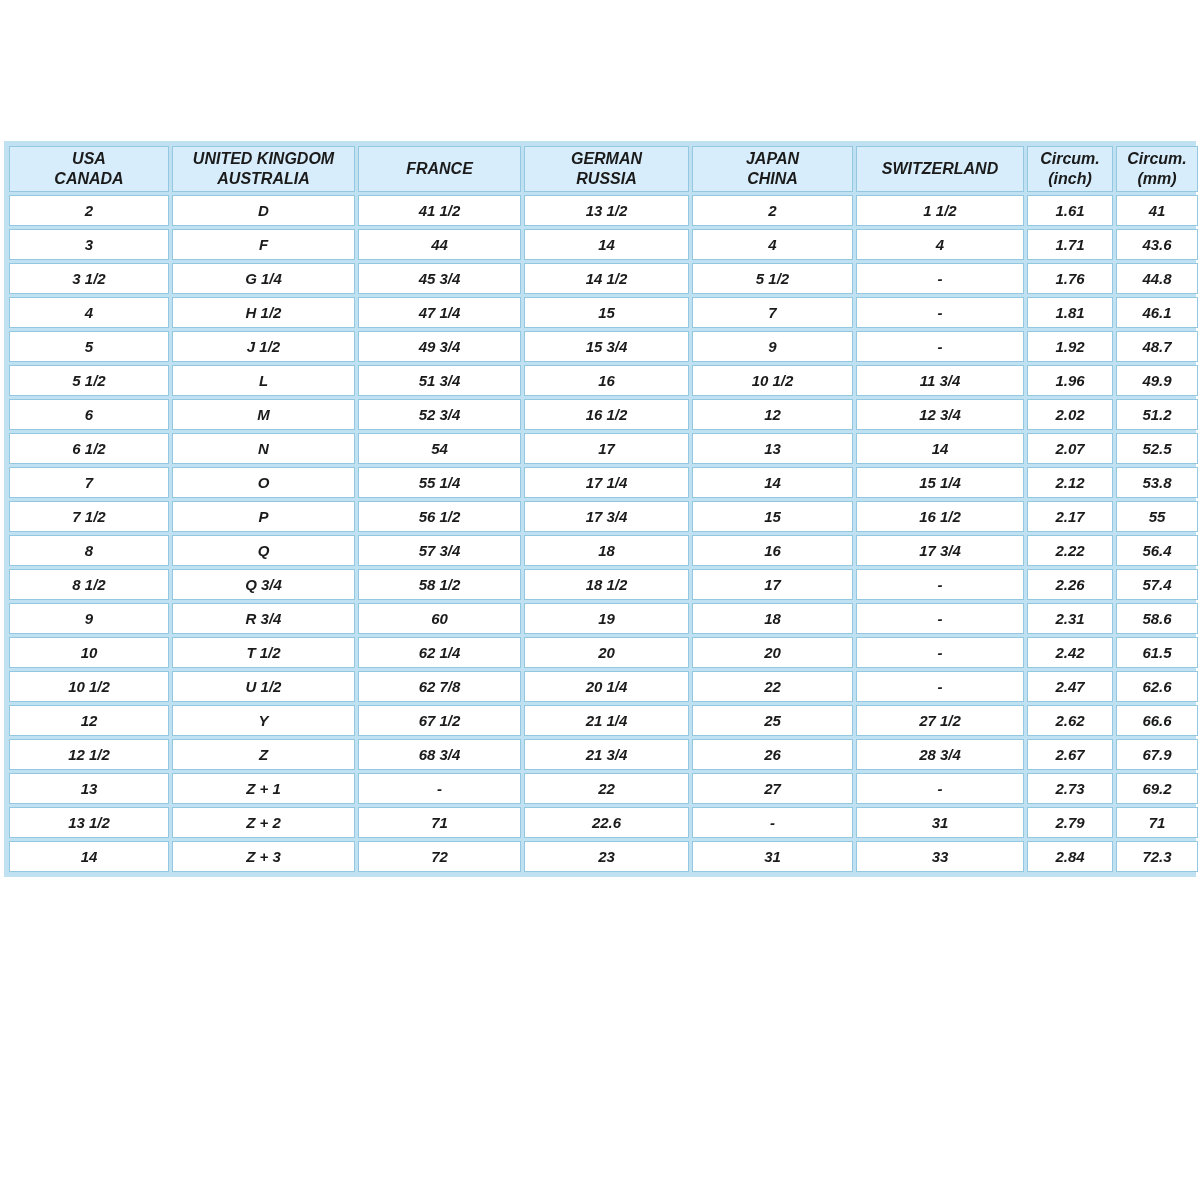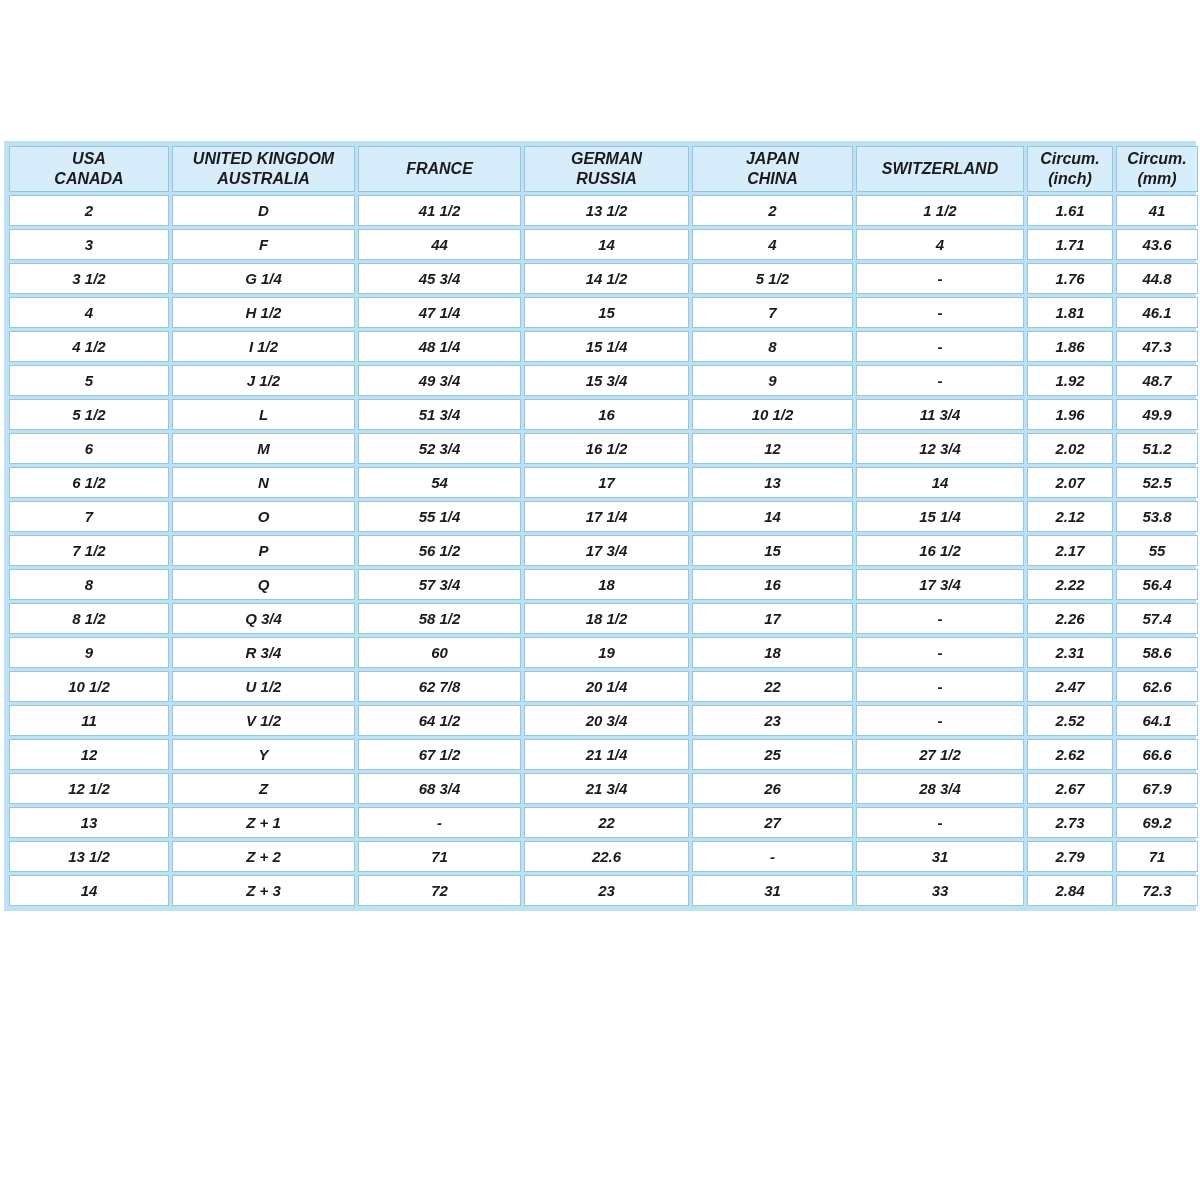--- a/index.html
+++ b/index.html
@@ -147,30 +147,20 @@
             <td>4</td>
             <td>H 1/2</td>
             <td>47 1/4</td>
             <td>15</td>
             <td>7</td>
             <td>-</td>
             <td>1.81</td>
             <td>46.1</td>
           </tr>
           <tr>
-            <td>4 1/2</td>
-            <td>I 1/2</td>
-            <td>48 1/4</td>
-            <td>15 1/4</td>
-            <td>8</td>
-            <td>-</td>
-            <td>1.86</td>
-            <td>47.3</td>
-          </tr>
-          <tr>
             <td>5</td>
             <td>J 1/2</td>
             <td>49 3/4</td>
             <td>15 3/4</td>
             <td>9</td>
             <td>-</td>
             <td>1.92</td>
             <td>48.7</td>
           </tr>
           <tr>
@@ -247,38 +237,38 @@
             <td>9</td>
             <td>R 3/4</td>
             <td>60</td>
             <td>19</td>
             <td>18</td>
             <td>-</td>
             <td>2.31</td>
             <td>58.6</td>
           </tr>
           <tr>
+            <td>10</td>
+            <td>T 1/2</td>
+            <td>62 1/4</td>
+            <td>20</td>
+            <td>20</td>
+            <td>-</td>
+            <td>2.42</td>
+            <td>61.5</td>
+          </tr>
+          <tr>
             <td>10 1/2</td>
             <td>U 1/2</td>
             <td>62 7/8</td>
             <td>20 1/4</td>
             <td>22</td>
             <td>-</td>
             <td>2.47</td>
             <td>62.6</td>
-          </tr>
-          <tr>
-            <td>11</td>
-            <td>V 1/2</td>
-            <td>64 1/2</td>
-            <td>20 3/4</td>
-            <td>23</td>
-            <td>-</td>
-            <td>2.52</td>
-            <td>64.1</td>
           </tr>
           <tr>
             <td>12</td>
             <td>Y</td>
             <td>67 1/2</td>
             <td>21 1/4</td>
             <td>25</td>
             <td>27 1/2</td>
             <td>2.62</td>
             <td>66.6</td>

